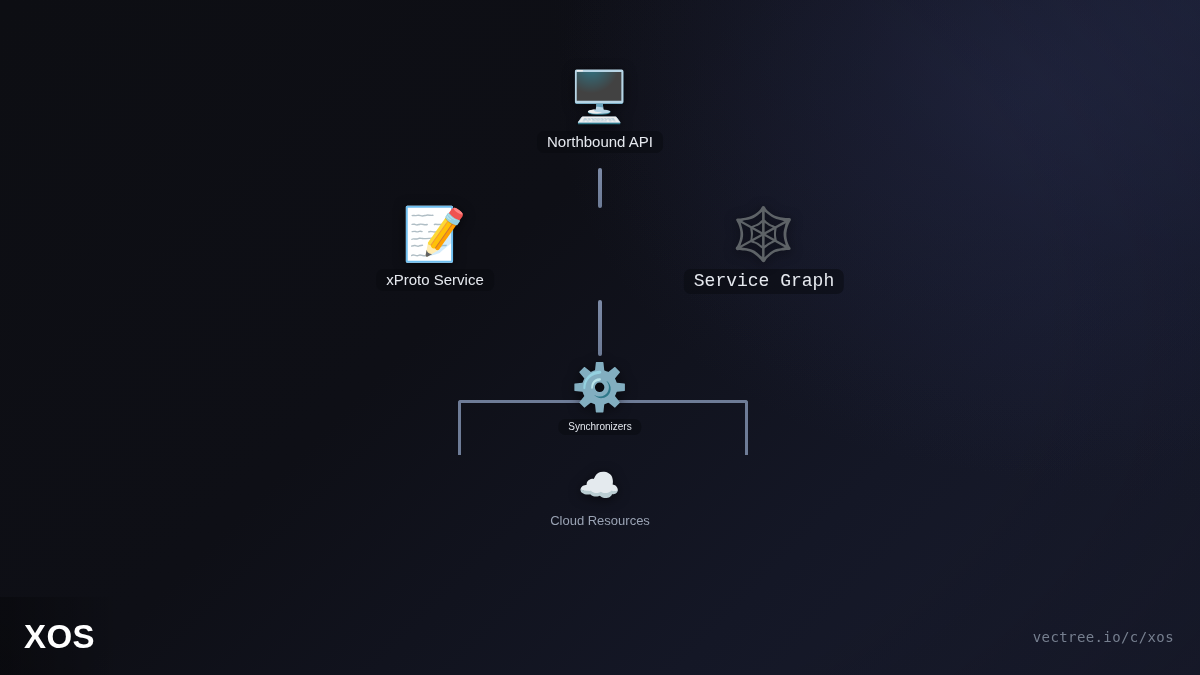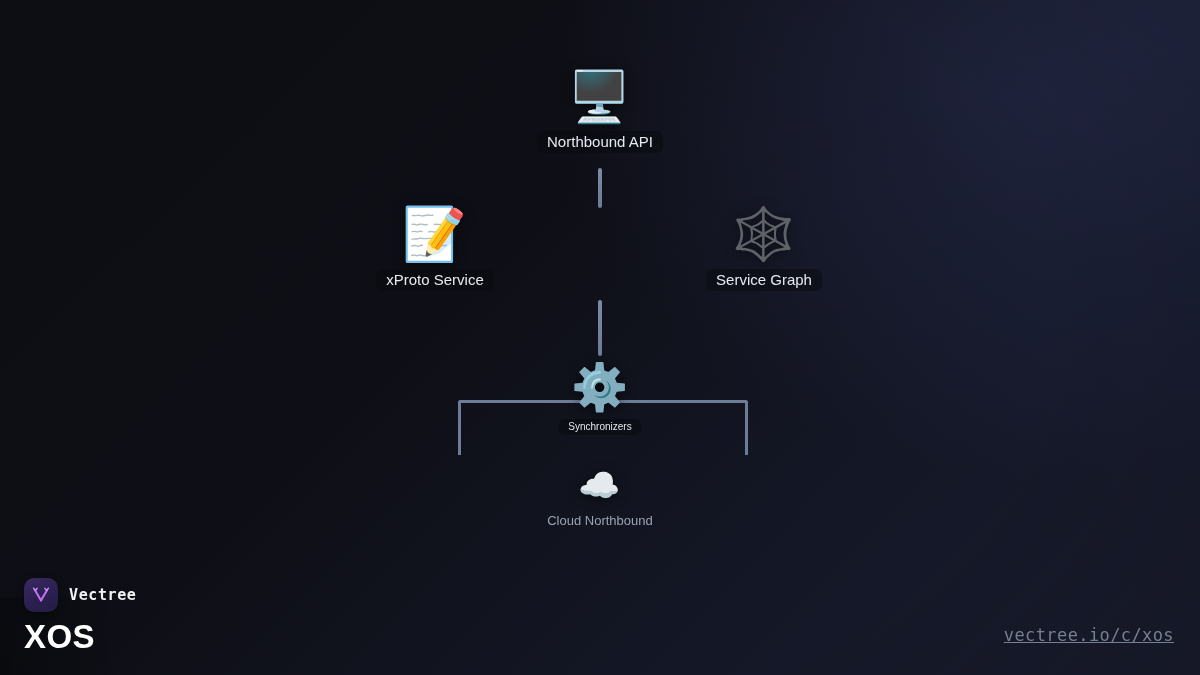--- a/index.html
+++ b/index.html
@@ -59,21 +59,21 @@
   #node-northbound-api { left: 600px; top: 72px; }
   #node-northbound-api .glyph { font-size: 50px; }
   #node-northbound-api .caption { font-size: 15px; color: #e6e9ef; text-align: right; }
 
   #node-xproto-models { left: 435px; top: 208px; }
   #node-xproto-models .glyph { font-size: 52px; }
   #node-xproto-models .caption { font-size: 15px; color: #e6e9ef; }
 
   #node-service-graph { left: 764px; top: 208px; }
   #node-service-graph .glyph { font-size: 52px; }
-  #node-service-graph .caption { font-size: 15px; color: #e6e9ef; }
+  #node-service-graph .caption { font-size: 18px; color: #e6e9ef; font-family: Liberation Mono, monospace; }
 
   #node-synchronizers { left: 600px; top: 364px; }
   #node-synchronizers .glyph { font-size: 46px; }
   #node-synchronizers .caption { font-size: 10px; color: #e3e7ee; }
 
   #node-cloud-resources { left: 600px; top: 468px; }
   #node-cloud-resources .glyph { font-size: 34px; }
   #node-cloud-resources .caption { font-size: 13px; color: #9aa3b4; background: transparent; }
 
   
@@ -133,24 +133,23 @@
     color: #ffffff;
     letter-spacing: 0.4px;
     line-height: 1;
   }
 
   #site-url {
     position: absolute;
     right: 26px;
     bottom: 30px;
     font-family: "DejaVu Sans Mono", "Liberation Mono", monospace;
-    font-size: 17px;
+    font-size: 14px;
     color: #767f8f;
     letter-spacing: 0.4px;
-    text-decoration: underline;
   }
 </style>
 </head>
 <body>
 
 <div class="stage">
 
   <div class="vignette"></div>
   <div class="bottom-shade"></div>
 
@@ -173,32 +172,22 @@
     <span class="caption">Service Graph</span>
   </div>
 
   <div class="node" id="node-synchronizers">
     <span class="glyph">⚙️</span>
     <span class="caption">Synchronizers</span>
   </div>
 
   <div class="node" id="node-cloud-resources">
     <span class="glyph">☁️</span>
-    <span class="caption">Cloud Northbound</span>
+    <span class="caption">Cloud Resources</span>
   </div>
 
   <div id="brand">
-    <div class="brand-row">
-      <span class="brand-mark">
-        <svg width="20" height="20" viewBox="0 0 20 20" aria-hidden="true">
-          <path d="M4.2 5.4 L10 15.6 L15.8 5.4" fill="none" stroke="#c06ff0" stroke-width="2.1" stroke-linecap="round" stroke-linejoin="round"></path>
-          <path d="M4.2 5.4 L2.6 3.2 M4.2 5.4 L6.1 3.4" fill="none" stroke="#d58bf5" stroke-width="1.5" stroke-linecap="round"></path>
-          <path d="M15.8 5.4 L17.4 3.2 M15.8 5.4 L13.9 3.4" fill="none" stroke="#d58bf5" stroke-width="1.5" stroke-linecap="round"></path>
-        </svg>
-      </span>
-      <span class="brand-name">Vectree</span>
-    </div>
     <div class="brand-title">XOS</div>
   </div>
 
   <div id="site-url">vectree.io/c/xos</div>
 
 </div>
 
 </body></html>

